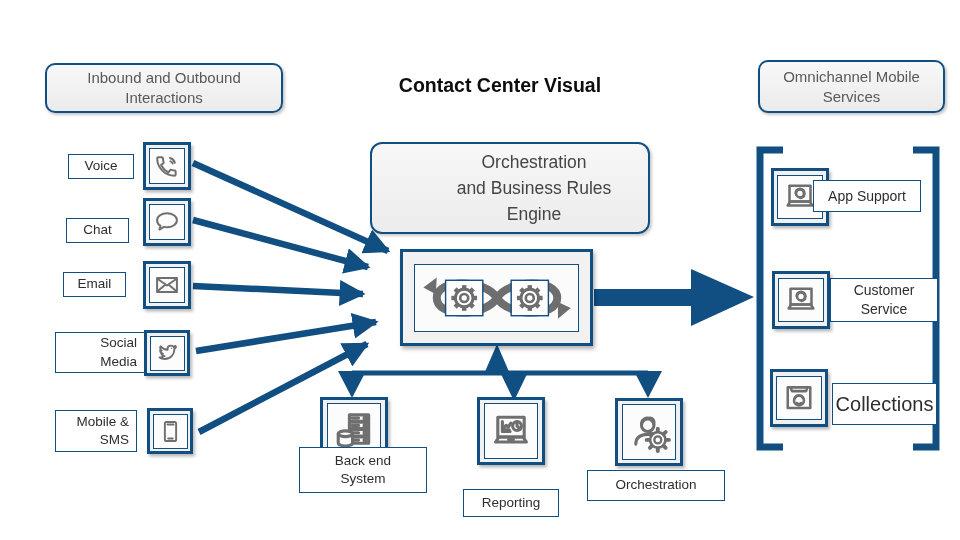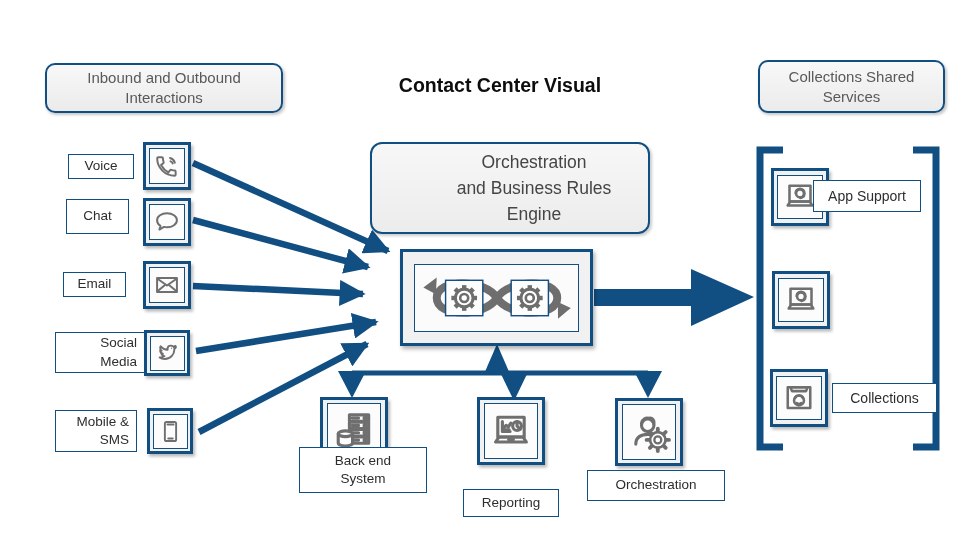--- a/index.html
+++ b/index.html
@@ -98,21 +98,21 @@
     <div class="icon-inner" style="width:34px;height:34px;">
       <svg width="28" height="28" viewBox="0 0 24 24" class="g">
         <path d="M18.9 15.9c-1.1 0-2.2-.2-3.2-.6-.4-.1-.8 0-1 .3l-1.5 1.9c-2.7-1.4-4.9-3.6-6.3-6.3l1.9-1.6c.3-.3.4-.7.3-1-.4-1-.6-2.1-.6-3.2 0-.5-.4-.9-.9-.9H4.5c-.5 0-.9.4-.9.9 0 8.2 6.7 14.9 14.9 14.9.5 0 .9-.4.9-.9v-2.6c0-.5-.4-.9-.9-.9z"></path>
         <path d="M14.6 5.2a5.6 5.6 0 0 1 4.1 4.1"></path>
         <path d="M15 8a2.7 2.7 0 0 1 1.9 1.9"></path>
       </svg>
     </div>
   </div>
 
   
-  <div class="abs lbl" style="left:66px;top:199px;width:63px;height:35px;">Chat</div>
+  <div class="abs lbl" style="left:66px;top:218px;width:63px;height:25px;">Chat</div>
   <div class="abs icon-box" style="left:143px;top:198px;width:48px;height:48px;">
     <div class="icon-inner" style="width:34px;height:34px;">
       <svg width="28" height="28" viewBox="0 0 24 24" class="g">
         <path d="M12 4.5c4.7 0 8.5 2.7 8.5 6 0 3.3-3.8 6-8.5 6-.9 0-1.8-.1-2.6-.3l-3.9 2.3.9-3.1C4.6 14.3 3.5 12.5 3.5 10.5c0-3.3 3.8-6 8.5-6z"></path>
       </svg>
     </div>
   </div>
 
   
   <div class="abs lbl" style="left:63px;top:272px;width:63px;height:25px;">Email</div>
@@ -166,21 +166,21 @@
         <polygon points="0,-8 17,0 0,8" fill="#6e6e6e" transform="translate(164,40) rotate(115)"></polygon>
         <rect x="30" y="12" width="42" height="40" fill="#fdfdfd" stroke="#114E82" stroke-width="1.6"></rect>
         <rect x="104" y="12" width="42" height="40" fill="#fdfdfd" stroke="#114E82" stroke-width="1.6"></rect>
         <use href="#gear" transform="translate(51,32)"></use>
         <use href="#gear" transform="translate(125,32)"></use>
       </svg>
     </div>
   </div>
 
   
-  <div class="abs hdr" style="left:758px;top:60px;width:187px;height:53px;">Collections Shared
+  <div class="abs hdr" style="left:758px;top:60px;width:187px;height:53px;">Omnichannel Mobile
 Services</div>
 
   
   <div class="abs icon-box" style="left:771px;top:168px;width:58px;height:58px;">
     <div class="icon-inner" style="width:44px;height:42px;">
       <svg width="38" height="36" viewBox="0 0 24 24" class="g">
         <rect x="5" y="4.5" width="14" height="10.5"></rect>
         <circle cx="12" cy="9.6" r="2.6"></circle>
         <path d="M9.1 9.4 a2.9 2.9 0 0 1 5.8 0"></path>
         <path d="M14.9 9.9 c0 1.7-1.2 2.6-2.6 2.7"></path>
@@ -195,34 +195,36 @@
     <div class="icon-inner" style="width:44px;height:42px;">
       <svg width="38" height="36" viewBox="0 0 24 24" class="g">
         <rect x="5" y="4.5" width="14" height="10.5"></rect>
         <circle cx="12" cy="9.6" r="2.6"></circle>
         <path d="M9.1 9.4 a2.9 2.9 0 0 1 5.8 0"></path>
         <path d="M14.9 9.9 c0 1.7-1.2 2.6-2.6 2.7"></path>
         <path d="M3.8 17.7 H20.2 L18.5 15 H5.5 Z"></path>
       </svg>
     </div>
   </div>
+  <div class="abs lbl" style="left:830px;top:278px;width:108px;height:44px;font-size:14px;">Customer
+Service</div>
 
   
   <div class="abs icon-box" style="left:770px;top:369px;width:58px;height:58px;">
     <div class="icon-inner" style="width:44px;height:42px;">
       <svg width="38" height="36" viewBox="0 0 24 24" class="g">
         <rect x="4.5" y="4.8" width="15" height="13.8"></rect>
         <path d="M6.3 4.8 H17.7 L16.7 7.4 H7.3 Z"></path>
         <circle cx="12" cy="13.6" r="3.3"></circle>
         <path d="M9.4 12 c.7-2.2 4.5-2.2 5.2 0"></path>
         <path d="M10.5 15.4 q1.5 1.2 3 0"></path>
       </svg>
     </div>
   </div>
-  <div class="abs lbl" style="left:832px;top:383px;width:105px;height:30px;font-size:14px;">Collections</div>
+  <div class="abs lbl" style="left:832px;top:383px;width:105px;height:42px;font-size:20px;">Collections</div>
 
   
   <div class="abs icon-box" style="left:320px;top:397px;width:68px;height:68px;">
     <div class="icon-inner" style="width:52px;height:54px;">
       <svg width="44" height="46" viewBox="0 0 24 24" class="g">
         <g>
           <rect x="9.5" y="3.2" width="10.5" height="3.5"></rect>
           <line x1="11" y1="4.95" x2="14.5" y2="4.95"></line>
             <circle cx="18.1" cy="4.95" r="0.6" fill="#6f6f6f"></circle>
           <rect x="9.5" y="7.2" width="10.5" height="3.5"></rect>

